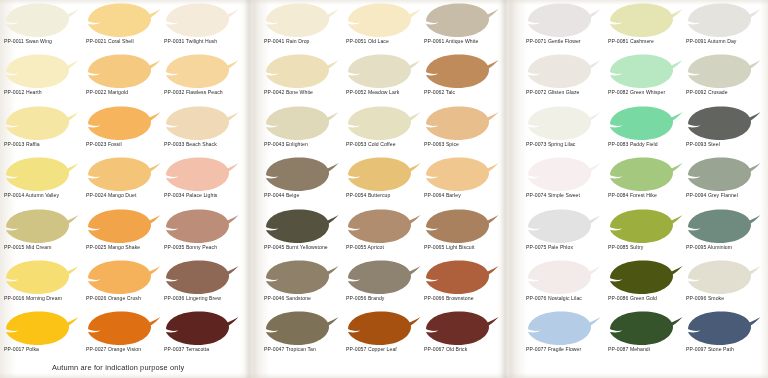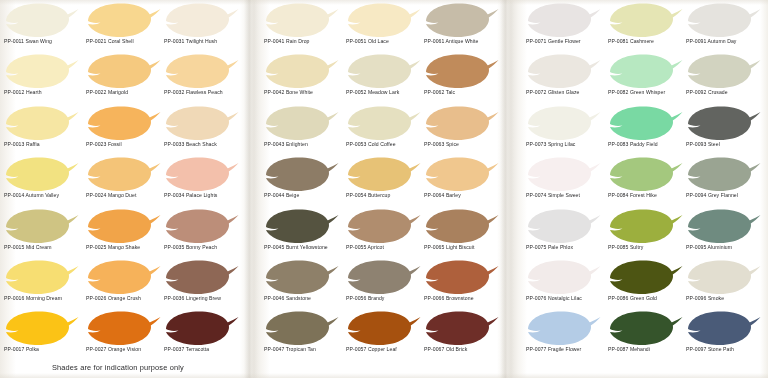--- a/index.html
+++ b/index.html
@@ -713,14 +713,14 @@
             </div>
             <div class="swatch-label">PP-0097 Stone Path</div>
           </div>
         </div>
       </div>
     </div>
 
   <div class="fold f1"></div>
   <div class="fold f2"></div>
 
-  <div id="footer-note">Shades are for indication purpose only</div>
+  <div id="footer-note">Autumn are for indication purpose only</div>
 </div>
 
 </body></html>

